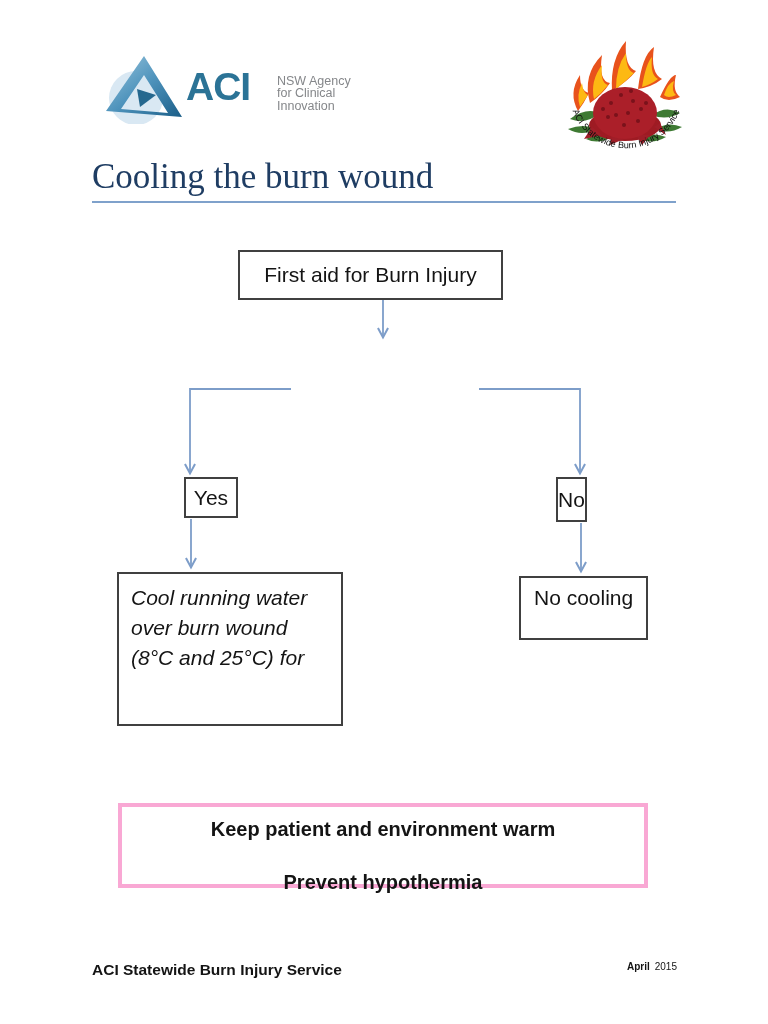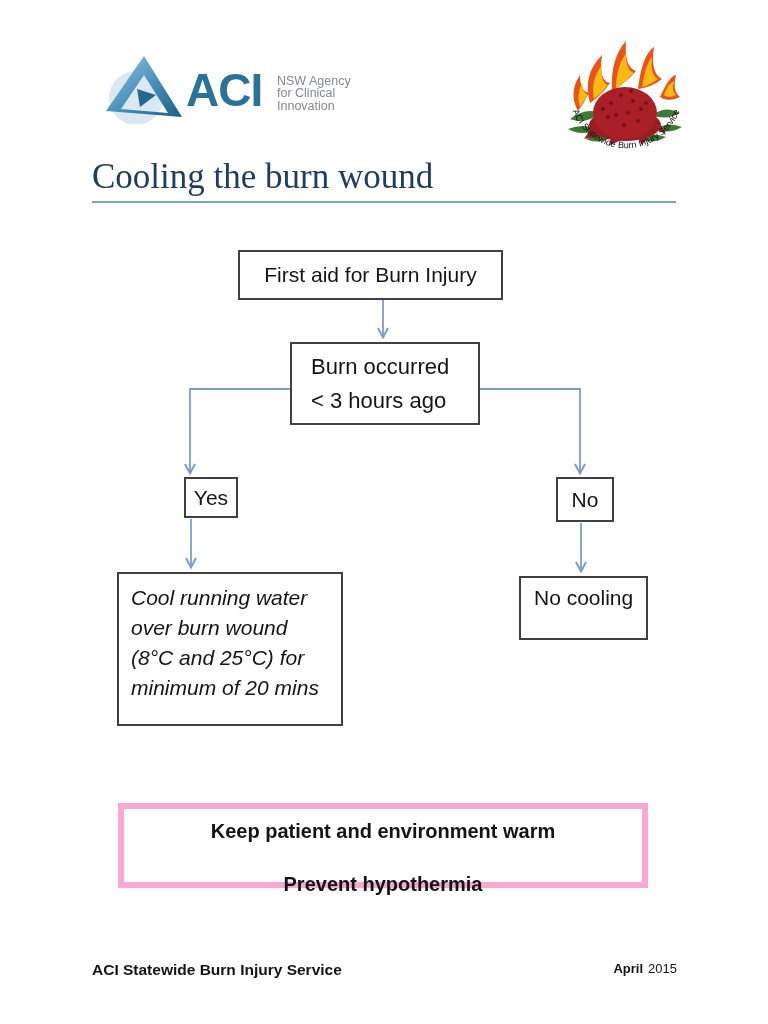--- a/index.html
+++ b/index.html
@@ -11,21 +11,21 @@
     background: #ffffff;
     font-family: "Liberation Sans", sans-serif;
     color: #1a1a1a;
     overflow: hidden;
   }
 
   
   .aci-triangle { position: absolute; left: 103px; top: 54px; width: 80px; height: 70px; }
   .aci-word {
     position: absolute; left: 186px; top: 67px;
-    font-size: 46px; font-weight: 600; letter-spacing: -1px;
+    font-size: 39px; font-weight: 600; letter-spacing: -1px;
     color: #2B7396; line-height: 1;
   }
   .aci-org {
     position: absolute; left: 265px; top: 75px;
     font-size: 12.5px; line-height: 12.4px; color: #85878A; margin-left: 12px;
   }
   .burn-logo { position: absolute; left: 556px; top: 33px; width: 140px; height: 116px; }
 
   
   .doc-title {
@@ -47,47 +47,47 @@
     font-size: 21px; color: #141414;
   }
   .fc-center { display: flex; align-items: center; justify-content: center; }
   .node-first-aid { left: 238px; top: 250px; width: 265px; height: 50px; }
   .node-burn-occurred {
     left: 290px; top: 342px; width: 190px; height: 83px;
     padding-left: 19px; font-size: 22px; line-height: 34px;
     display: flex; flex-direction: column; justify-content: center;
   }
   .node-yes { left: 148px; top: 477px; width: 54px; height: 41px; margin-left: 36px; }
-  .node-no  { left: 556px; top: 477px; width: 58px; height: 45px; }
+  .node-no  { left: 556px; top: 477px; width: 31px; height: 45px; }
   .node-cool {
     left: 117px; top: 572px; width: 226px; height: 154px;
     padding: 9px 4px 0 12px; line-height: 30px; font-style: italic;
   }
   .node-no-cooling {
     left: 519px; top: 576px; width: 129px; height: 64px;
     padding: 8px 0 0 13px;
   }
 
   
   .warning-box {
     position: absolute; left: 118px; top: 803px; width: 530px; height: 85px;
-    background: #fff; border: 6px solid #f9a8d4;
+    background: #fff; border: 4px solid #f9a8d4;
     text-align: center; font-weight: bold; font-size: 20px; color: #141414;
   }
   .warning-box .w1 { margin-top: 11px; }
   .warning-box .w2 { margin-top: 30px; }
 
   
   .footer-left {
     position: absolute; left: 92px; top: 961px;
     font-size: 15.5px; font-weight: bold; color: #141414;
   }
   .footer-date {
     position: absolute; right: 91px; top: 961px;
-    font-size: 13px; color: #141414;
+    font-size: 10px; color: #141414;
   }
   .footer-date .month { font-weight: bold; }
   .footer-date .year { margin-left: 5px; font-weight: normal; }
 </style>
 </head>
 <body>
 
 <div class="page">
 
   <svg class="aci-triangle" viewBox="0 0 80 70" aria-hidden="true">
@@ -179,38 +179,33 @@
       <polyline points="479,389 580,389 580,472" marker-end="url(#arr)"></polyline>
       <polyline points="191,519 191,566" marker-end="url(#arr)"></polyline>
       <polyline points="581,523 581,570" marker-end="url(#arr)"></polyline>
     </g>
   </svg>
 
   <div class="fc-node fc-center node-first-aid">
     <span>First aid for Burn Injury</span>
   </div>
 
-  <div class="fc-node node-burn-occurred">
-    <div>Burn occurred</div>
-    <div>&lt; 3 hours ago</div>
-  </div>
 
   <div class="fc-node fc-center node-yes">
     <span>Yes</span>
   </div>
 
   <div class="fc-node fc-center node-no">
     <span>No</span>
   </div>
 
   <div class="fc-node node-cool">
     <div>Cool running water</div>
     <div>over burn wound</div>
     <div>(8°C and 25°C) for</div>
-    <div>minimum of 20 mins</div>
   </div>
 
   <div class="fc-node node-no-cooling">
     <span>No cooling</span>
   </div>
 
   <div class="warning-box">
     <div class="w1">Keep patient and environment warm</div>
     <div class="w2">Prevent hypothermia</div>
   </div>

